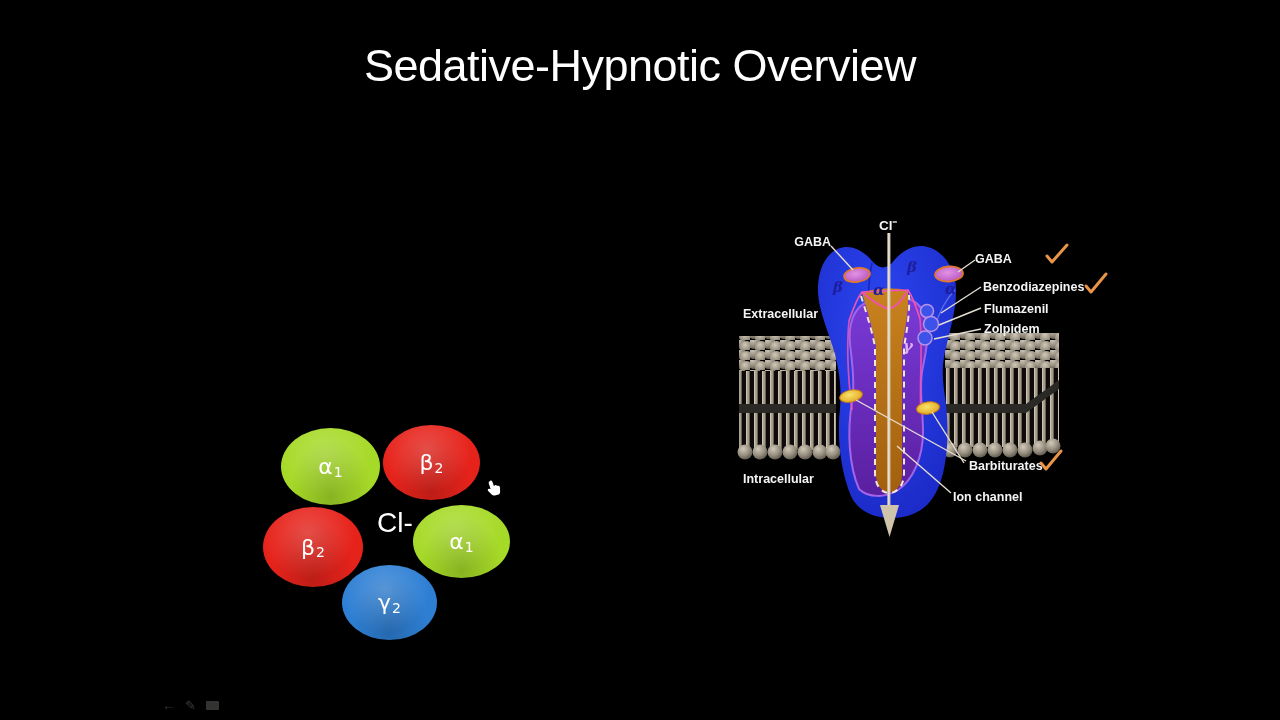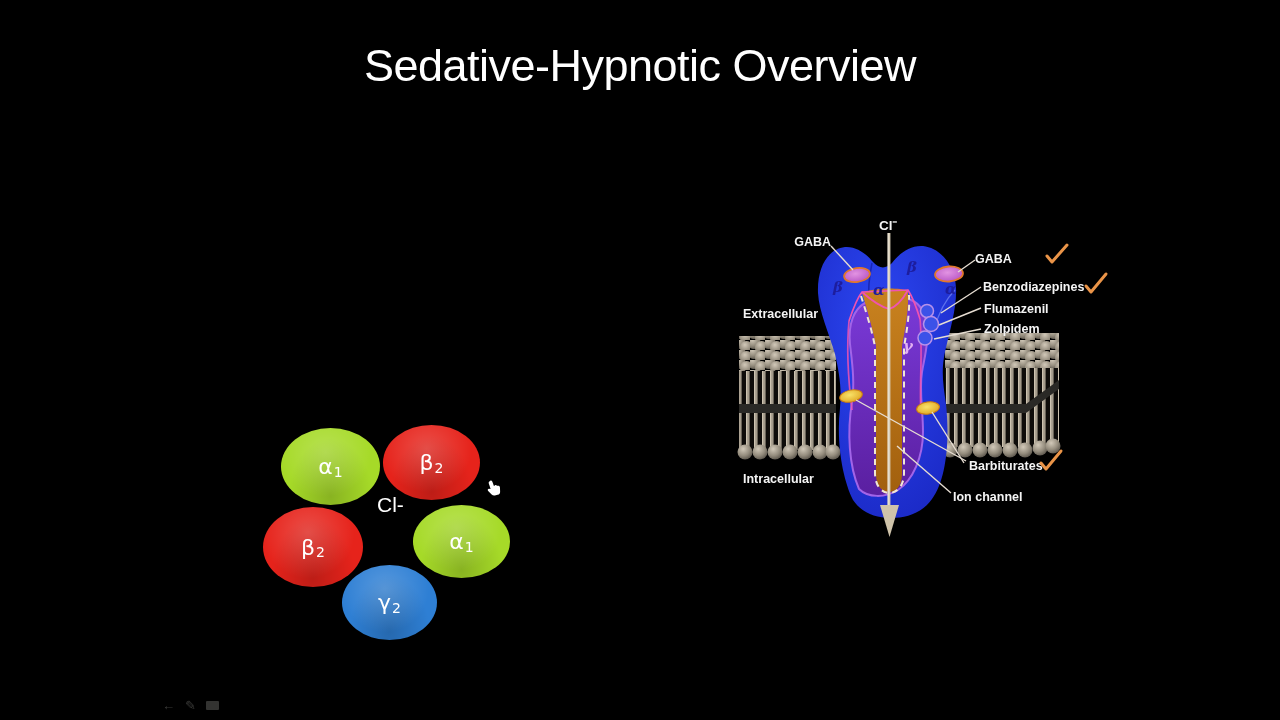--- a/index.html
+++ b/index.html
@@ -23,22 +23,22 @@
   .subunit {
     position:absolute; border-radius:50%;
     display:flex; align-items:center; justify-content:center;
     color:#ffffff; font-size:22px; font-family:"DejaVu Sans", sans-serif;
     background-image:
       radial-gradient(ellipse at 45% 32%, rgba(255,255,255,0.20), rgba(255,255,255,0) 60%),
       radial-gradient(ellipse at 50% 88%, rgba(0,0,0,0.18), rgba(0,0,0,0) 60%);
   }
   .subunit .subn { font-size:14px; transform:translateY(5px); margin-left:1px; }
   .cl-center {
-    position:absolute; left:377px; top:493px; color:#ffffff;
-    font-size:21px; font-weight:400;
+    position:absolute; left:377px; top:507px; color:#ffffff;
+    font-size:28px; font-weight:400;
   }
   .hand-cursor { position:absolute; left:484px; top:479px; }
 
   
   .receptor-svg { position:absolute; left:718px; top:195px; }
   .fig-label { font-family:"Liberation Sans", sans-serif; font-weight:bold; font-size:12.5px; fill:#f4f4f4; }
   .fig-label-cl { font-size:13.5px; }
   .greek { font-family:"DejaVu Serif", serif; font-style:italic; font-weight:bold; font-size:15px; fill:#1d1d9e; }
   .greek-gamma { fill:#e2b0f2; }
   .leader { stroke:#e6ddd2; stroke-width:1.4; fill:none; }

